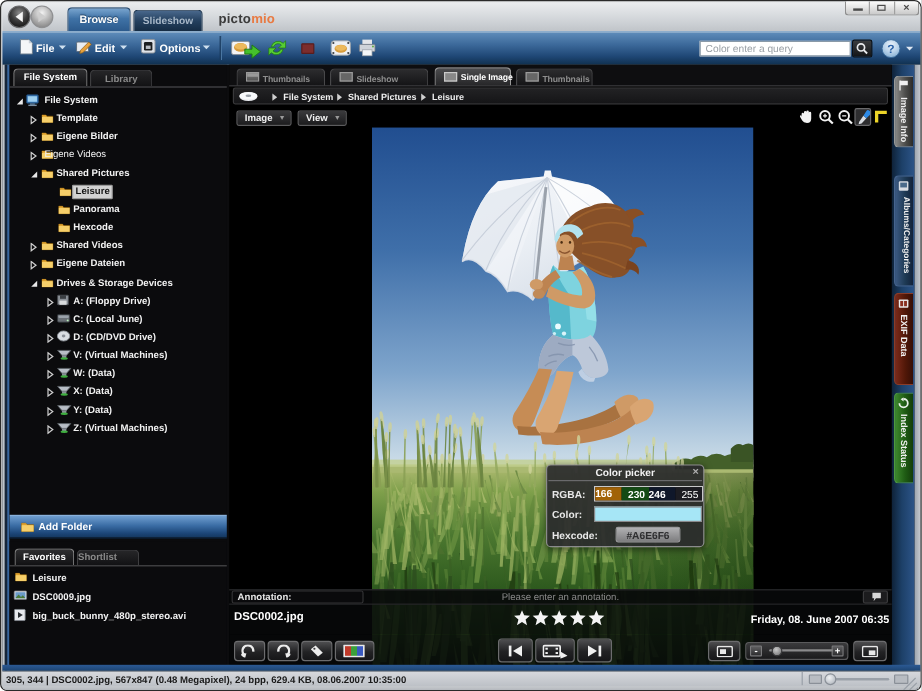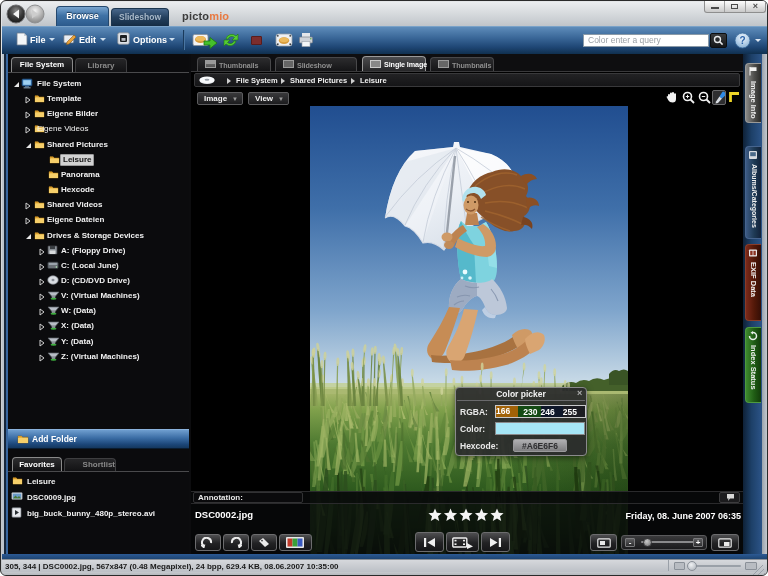--- a/index.html
+++ b/index.html
@@ -271,21 +271,21 @@
     <div class="abs" style="left:60px;top:351px;font-size:8px;font-weight:bold;color:#f2f2f2">Z: (Virtual Machines)</div>
     <div class="abs" style="left:7px;top:428px;width:181px;height:20px;background:linear-gradient(#6f9ecf,#3a6ca4 45%,#1c4678 80%,#14375e);border-top:1px solid #8ab2dc;border-bottom:1px solid #0a1c30"></div>
     <svg style="position:absolute;left:16px;top:433px" width="12" height="10" viewBox="0 0 12 10">
       <path d="M1,2 L4.5,2 L5.5,3.2 L11,3.2 L11,9 L1,9 Z" fill="#e9b13e" stroke="#8a6010" stroke-width="0.6"></path>
       <path d="M1,3.8 L11,3.8 L11,9 L1,9 Z" fill="#f6cf6a"></path>
       <path d="M1,2 L4.5,2 L5.5,3.2 L1,3.2 Z" fill="#d89a28"></path>
     </svg>
     <div class="abs" style="left:31px;top:433px;font-size:8.5px;font-weight:bold;color:#fff">Add Folder</div>
     <div class="abs" style="left:7px;top:450px;width:181px;height:103px;background:#0b0b0d"></div>
     <div class="abs" style="left:11px;top:456px;width:50px;height:14px;background:linear-gradient(#2e2e30,#111113);border:1px solid #8a8a8a;border-bottom:none;border-radius:4px 4px 0 0;color:#fff;font-weight:bold;font-size:8px;text-align:center;line-height:13px">Favorites</div>
-    <div class="abs" style="left:63px;top:457px;width:52px;height:13px;background:linear-gradient(#262628,#121214);border:1px solid #3e3e40;border-bottom:none;border-radius:4px 4px 0 0;color:#8a8a8a;font-weight:bold;font-size:8px;text-align:right;line-height:12px">Shortlist</div>
+    <div class="abs" style="left:63px;top:457px;width:52px;height:13px;background:linear-gradient(#262628,#121214);border:1px solid #3e3e40;border-bottom:none;border-radius:4px 4px 0 0;color:#8a8a8a;font-weight:bold;font-size:8px;text-align:left;line-height:12px">Shortlist</div>
     <div class="abs" style="left:7px;top:470px;width:181px;height:1px;background:#4a4a4c"></div>
     <svg style="position:absolute;left:11px;top:475px" width="11" height="9" viewBox="0 0 12 10">
       <path d="M1,2 L4.5,2 L5.5,3.2 L11,3.2 L11,9 L1,9 Z" fill="#e9b13e" stroke="#8a6010" stroke-width="0.6"></path>
       <path d="M1,3.8 L11,3.8 L11,9 L1,9 Z" fill="#f6cf6a"></path>
       <path d="M1,2 L4.5,2 L5.5,3.2 L1,3.2 Z" fill="#d89a28"></path>
     </svg>
     <div class="abs" style="left:26px;top:476px;font-size:8px;font-weight:bold;color:#f2f2f2">Leisure</div>
     <svg style="position:absolute;left:10px;top:490px" width="12" height="10" viewBox="0 0 12 10">
       <rect x="0.8" y="1.5" width="10.4" height="7" rx="0.8" fill="#e8eaee" stroke="#70767c" stroke-width="0.7"></rect>
       <rect x="1.8" y="2.5" width="8.4" height="5" fill="#6a9ac8"></rect>
@@ -917,29 +917,30 @@
     </div>
     <div class="abs" style="left:454px;top:386px;width:132px;height:69px;background:rgba(42,42,44,0.92);border:1px solid #8a8a8c;border-radius:4px;box-shadow:0 2px 6px rgba(0,0,0,0.5)"></div>
     <div class="abs" style="left:454px;top:388px;width:132px;text-align:center;font-size:8.5px;font-weight:bold;color:#f2f2f2">Color picker</div>
     <div class="abs" style="left:576px;top:387px;font-size:9px;font-weight:bold;color:#b0b0b0">×</div>
     <div class="abs" style="left:456px;top:399px;width:128px;height:1px;background:#6a6a6c"></div>
     <div class="abs" style="left:459px;top:406px;font-size:8.5px;font-weight:bold;color:#e8e8e8">RGBA:</div>
     <div class="abs" style="left:494px;top:404px;width:91px;height:13px;border:1px solid #c8c8ca;background:#0a0a0a;display:flex">
       <div style="flex:1;background:#a16207;color:#fff;font-size:8.5px;font-weight:bold;text-align:left;padding:0 3px 0 0">166</div>
       <div style="flex:1;background:#144a14;color:#fff;font-size:8.5px;font-weight:bold;text-align:right;padding:1px 3px 0 0">230</div>
       <div style="flex:1;background:#0f172a;color:#fff;font-size:8.5px;font-weight:bold;text-align:left;padding:1px 3px 0 0">246</div>
-      <div style="flex:1;background:#1c1c22;color:#fff;font-size:8.5px;font-weight:bold;padding:1px 3px 0 0">255</div>
+      <div style="flex:1;background:#1c1c22;color:#fff;font-size:8.5px;font-weight:normal;text-align:right;padding:1px 3px 0 0">255</div>
     </div>
     <div class="abs" style="left:459px;top:423px;font-size:8.5px;font-weight:bold;color:#e8e8e8">Color:</div>
     <div class="abs" style="left:494px;top:421px;width:90px;height:13px;border:1px solid #8a8a8c;background:#a6e6f6"></div>
     <div class="abs" style="left:459px;top:440px;font-size:8.5px;font-weight:bold;color:#e8e8e8">Hexcode:</div>
     <div class="abs" style="left:512px;top:438px;width:54px;height:13px;border:1px solid #9a9a9c;border-radius:2px;background:linear-gradient(#b0b0b2,#7e7e80);color:#2e2e30;font-size:8.5px;font-weight:bold;text-align:center;line-height:12px">#A6E6F6</div>
     <div class="abs" style="left:190px;top:490px;width:552px;height:13px;background:rgba(8,9,10,0.92);border-top:1px solid #2a2a2c;border-bottom:1px solid #2a2a2c"></div>
     <div class="abs" style="left:192px;top:491px;width:110px;height:11px;background:#0a0a0c;border:1px solid #323234;border-radius:2px"></div>
     <div class="abs" style="left:197px;top:492px;font-size:8px;font-weight:bold;color:#e8e8e8">Annotation:</div>
+    <div class="abs" style="left:310px;top:492px;width:312px;text-align:center;font-size:8px;color:#8a8a8a">Please enter an annotation.</div>
     <div class="abs" style="left:718px;top:491px;width:21px;height:11px;background:#1c1c1e;border:1px solid #3c3c3e;border-radius:2px"></div>
     <svg class="abs" style="left:725px;top:492px" width="9" height="9" viewBox="0 0 9 9">
       <path d="M1,1 L8,1 L8,5.5 L4,5.5 L2,8 L2.5,5.5 L1,5.5 Z" fill="#d8d8d8"></path>
     </svg>
     <div class="abs" style="left:190px;top:503px;width:552px;height:25px;background:rgba(8,9,10,0.78)"></div>
     <div class="abs" style="left:194px;top:508px;font-size:9.5px;font-weight:bold;color:#fff">DSC0002.jpg</div>
     <svg class="abs" style="left:427px;top:507px" width="76" height="14" viewBox="0 0 76 14">
       <path d="M7,0.5 L8.8,4.8 L13.6,5.2 L10,8.3 L11.2,13 L7,10.4 L2.8,13 L4,8.3 L0.4,5.2 L5.2,4.8 Z" fill="#f4f4f4" transform="translate(0.0,0)"></path>
       <path d="M7,0.5 L8.8,4.8 L13.6,5.2 L10,8.3 L11.2,13 L7,10.4 L2.8,13 L4,8.3 L0.4,5.2 L5.2,4.8 Z" fill="#f4f4f4" transform="translate(15.5,0)"></path>
       <path d="M7,0.5 L8.8,4.8 L13.6,5.2 L10,8.3 L11.2,13 L7,10.4 L2.8,13 L4,8.3 L0.4,5.2 L5.2,4.8 Z" fill="#f4f4f4" transform="translate(31.0,0)"></path>

